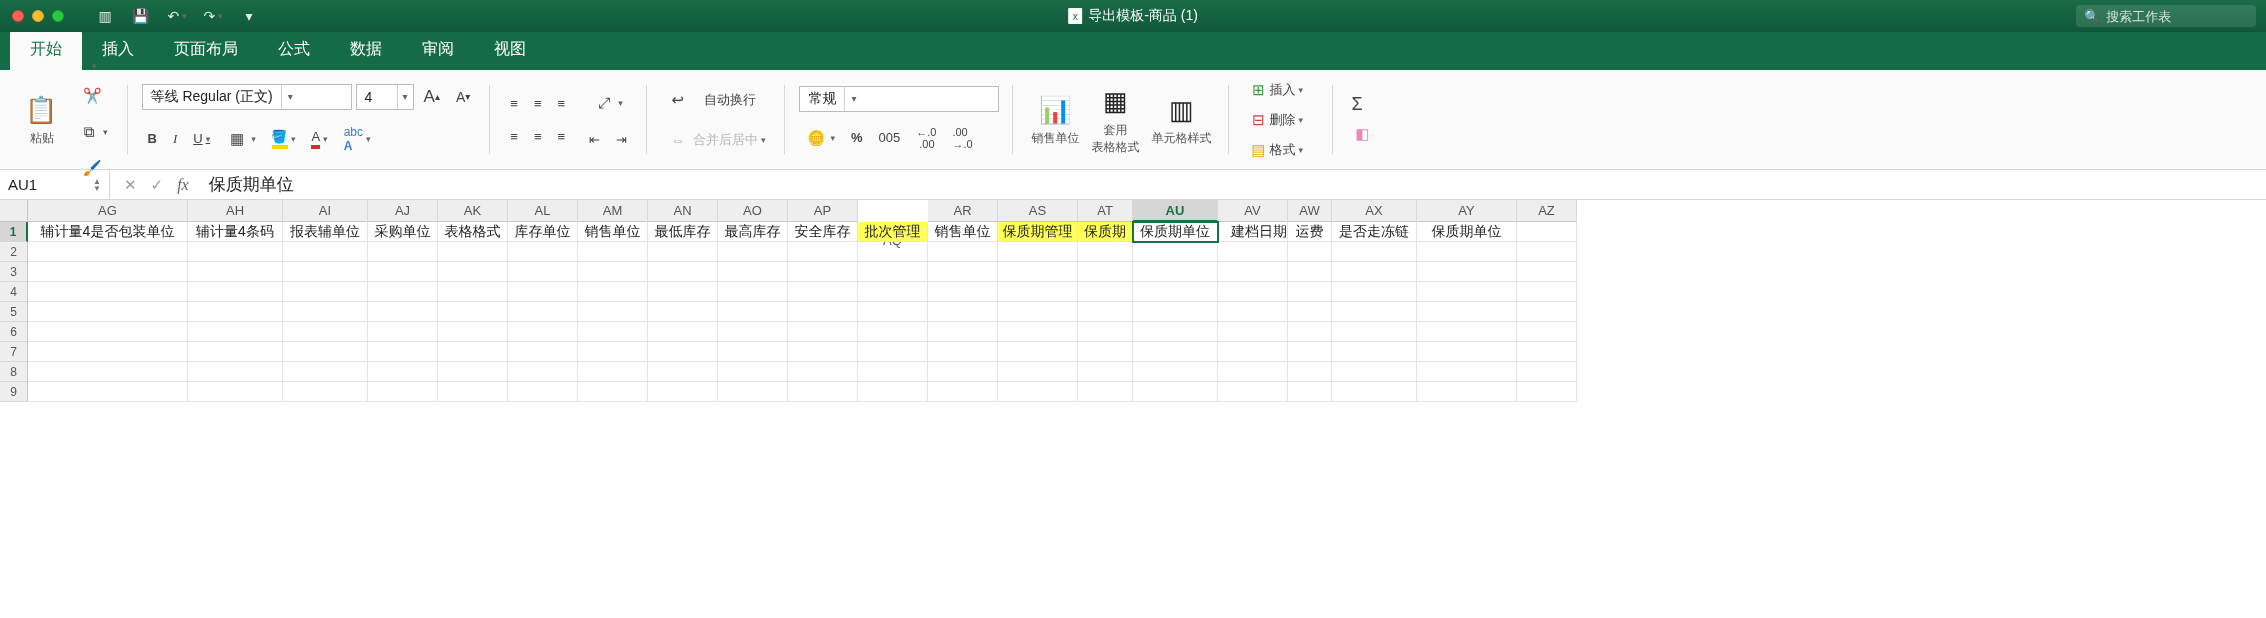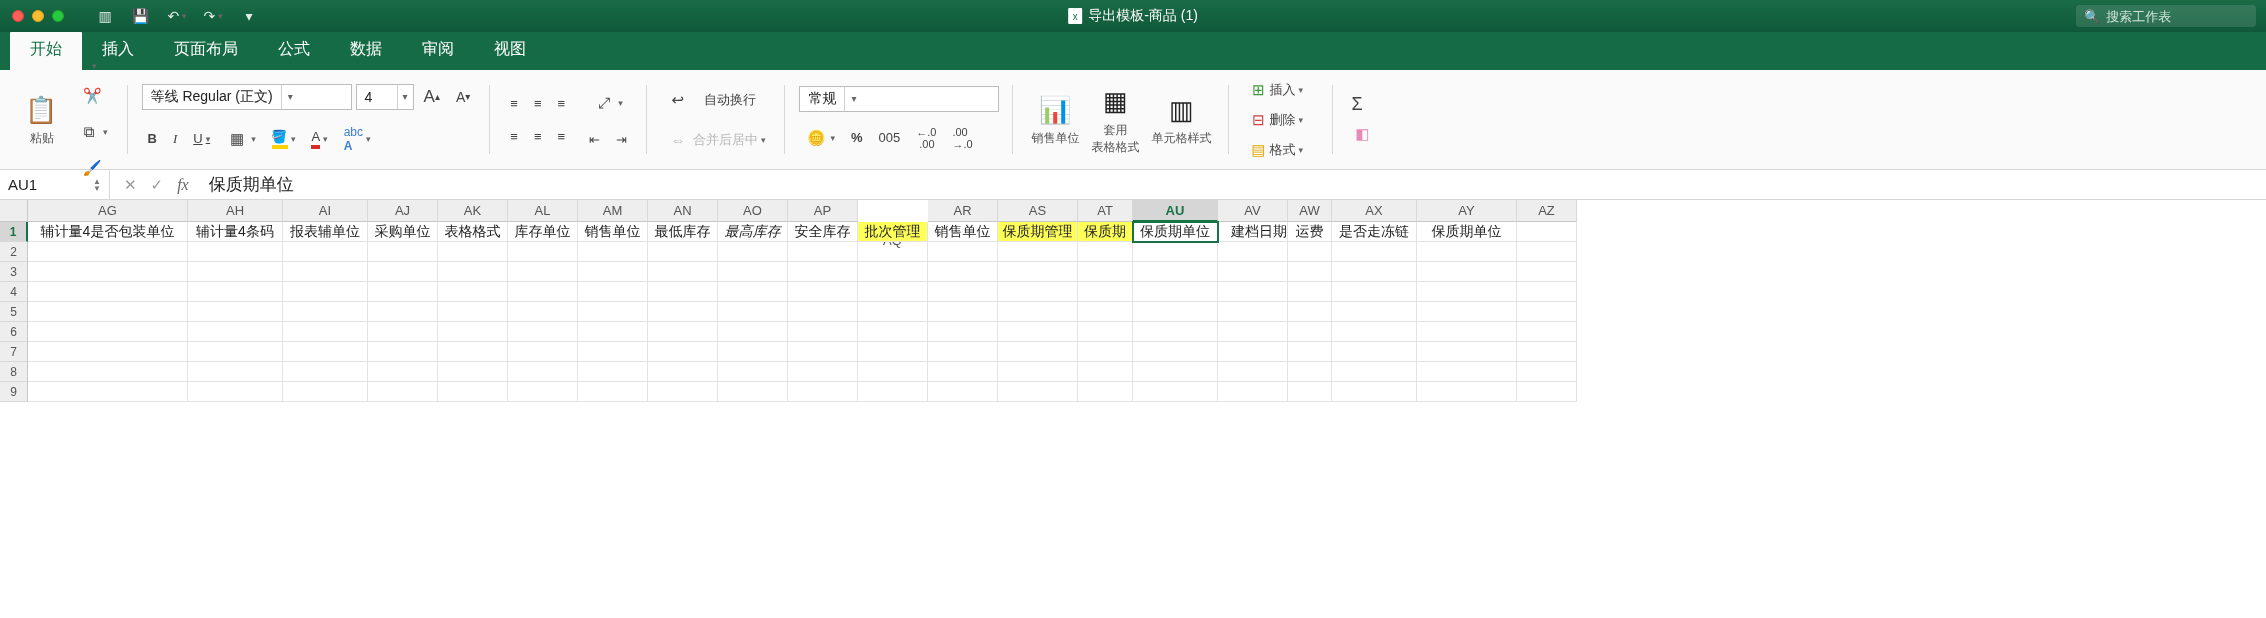--- a/index.html
+++ b/index.html
@@ -395,21 +395,21 @@
       <div class="r">
         <div class="rh sel">1</div>
         <div class="cell" style="width: 160px;">辅计量4是否包装单位</div>
         <div class="cell" style="width: 95px;">辅计量4条码</div>
         <div class="cell" style="width: 85px;">报表辅单位</div>
         <div class="cell" style="width: 70px;">采购单位</div>
         <div class="cell" style="width: 70px;">表格格式</div>
         <div class="cell" style="width: 70px;">库存单位</div>
         <div class="cell" style="width: 70px;">销售单位</div>
         <div class="cell" style="width: 70px;">最低库存</div>
-        <div class="cell" style="width: 70px; font-style: italic;">最高库存</div>
+        <div class="cell" style="width: 70px;">最高库存</div>
         <div class="cell" style="width: 70px;">安全库存</div>
         <div class="cell hl" style="width: 70px;">批次管理</div>
         <div class="cell" style="width: 70px;">销售单位</div>
         <div class="cell hl" style="width: 80px;">保质期管理</div>
         <div class="cell hl" style="width: 55px;">保质期</div>
         <div class="cell selcell" style="width: 85px;">保质期单位</div>
         <div class="cell" style="width: 70px; padding-left: 16px;">建档日期</div>
         <div class="cell" style="width: 44px;">运费</div>
         <div class="cell" style="width: 85px;">是否走冻链</div>
         <div class="cell" style="width: 100px;">保质期单位</div>

